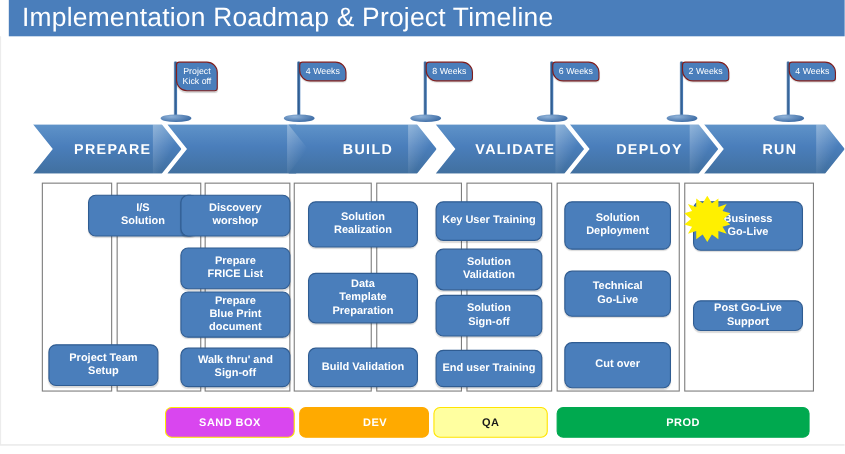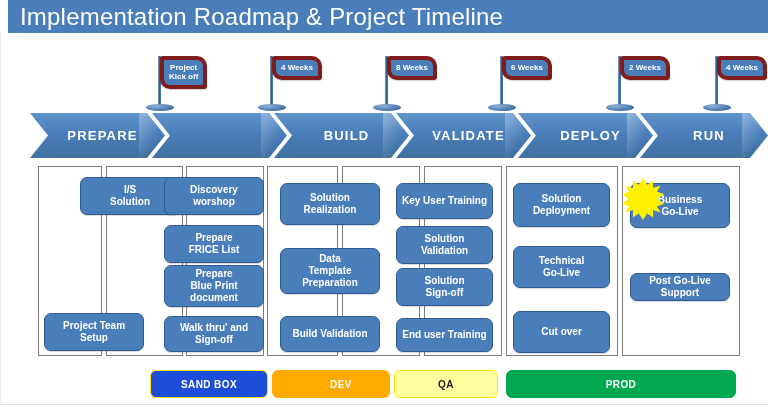--- a/index.html
+++ b/index.html
@@ -33,25 +33,25 @@
   }
   .flag .base{
     position:absolute;left:-12px;top:48px;width:28px;height:7px;
     border-radius:50%;
     background:radial-gradient(ellipse at 35% 30%,#8fb2d8,#3d6ca5 75%,#2f5a8c);
   }
   .flag .banner{
     position:absolute;left:2px;top:0px;
     background:#4a7ebb;
     color:#fff;
-    font-size:8px;font-weight:bold;
+    font-size:8px;font-weight:normal;
     text-align:center;
     padding:3px 5px 4px 5px;
     line-height:9px;
-    border:4px solid #7f1d1d;
+    border:1px solid #7f1d1d;
     border-radius:3px 10px 3px 10px;
     white-space:nowrap;
     box-shadow:0 1px 1px rgba(0,0,0,.18);
   }
   .flag .banner.two-line{line-height:9px;}
 
   
   .chev-band{position:absolute;left:0;top:113px;width:768px;height:45px;}
   .chev{
     position:absolute;top:0;height:45px;
@@ -185,21 +185,21 @@
   <div class="chev-band" id="chev-band">
       <div class="chev first" style="left: 30px; width: 135px;">
         <div class="lbl">
           <div>PREPARE</div>
         </div>
         <div class="gloss"></div>
       </div>
       <div class="chev" style="left: 152px; width: 135px;">
         <div class="gloss"></div>
       </div>
-      <div class="chev" style="left: 274px; width: 135px; justify-content: center;">
+      <div class="chev" style="left: 262px; width: 135px; justify-content: center;">
         <div class="lbl">
           <div>BUILD</div>
         </div>
         <div class="gloss"></div>
       </div>
       <div class="chev" style="left: 396px; width: 135px;">
         <div class="lbl">
           <div>VALIDATE</div>
         </div>
         <div class="gloss"></div>
@@ -334,21 +334,21 @@
       </div>
       <div class="task" style="left: 630px; top: 273px; width: 100px; height: 28px;">
         <div>
           <div>Post Go-Live</div>
           <div>Support</div>
         </div>
       </div>
     </div>
 
   <div id="envs">
-      <div class="envbar" style="left: 150px; width: 118px; background: #1d4ed8; color: rgb(255, 255, 255); border: 1px solid rgb(255, 233, 0);">
+      <div class="envbar" style="left: 150px; width: 118px; background: #d946ef; color: rgb(255, 255, 255); border: 1px solid rgb(255, 233, 0);">
         <span>SAND BOX</span>
       </div>
       <div class="envbar" style="left: 272px; width: 118px; background: rgb(255, 170, 0); color: rgb(255, 255, 255); border: 1px solid rgb(255, 170, 0); padding-left: 20px;">
         <span>DEV</span>
       </div>
       <div class="envbar" style="left: 394px; width: 104px; background: rgb(255, 255, 160); color: rgb(26, 26, 26); border: 1px solid rgb(255, 228, 0);">
         <span>QA</span>
       </div>
       <div class="envbar" style="left: 506px; width: 230px; background: rgb(0, 169, 79); color: rgb(255, 255, 255); border: 1px solid rgb(0, 169, 79);">
         <span>PROD</span>

